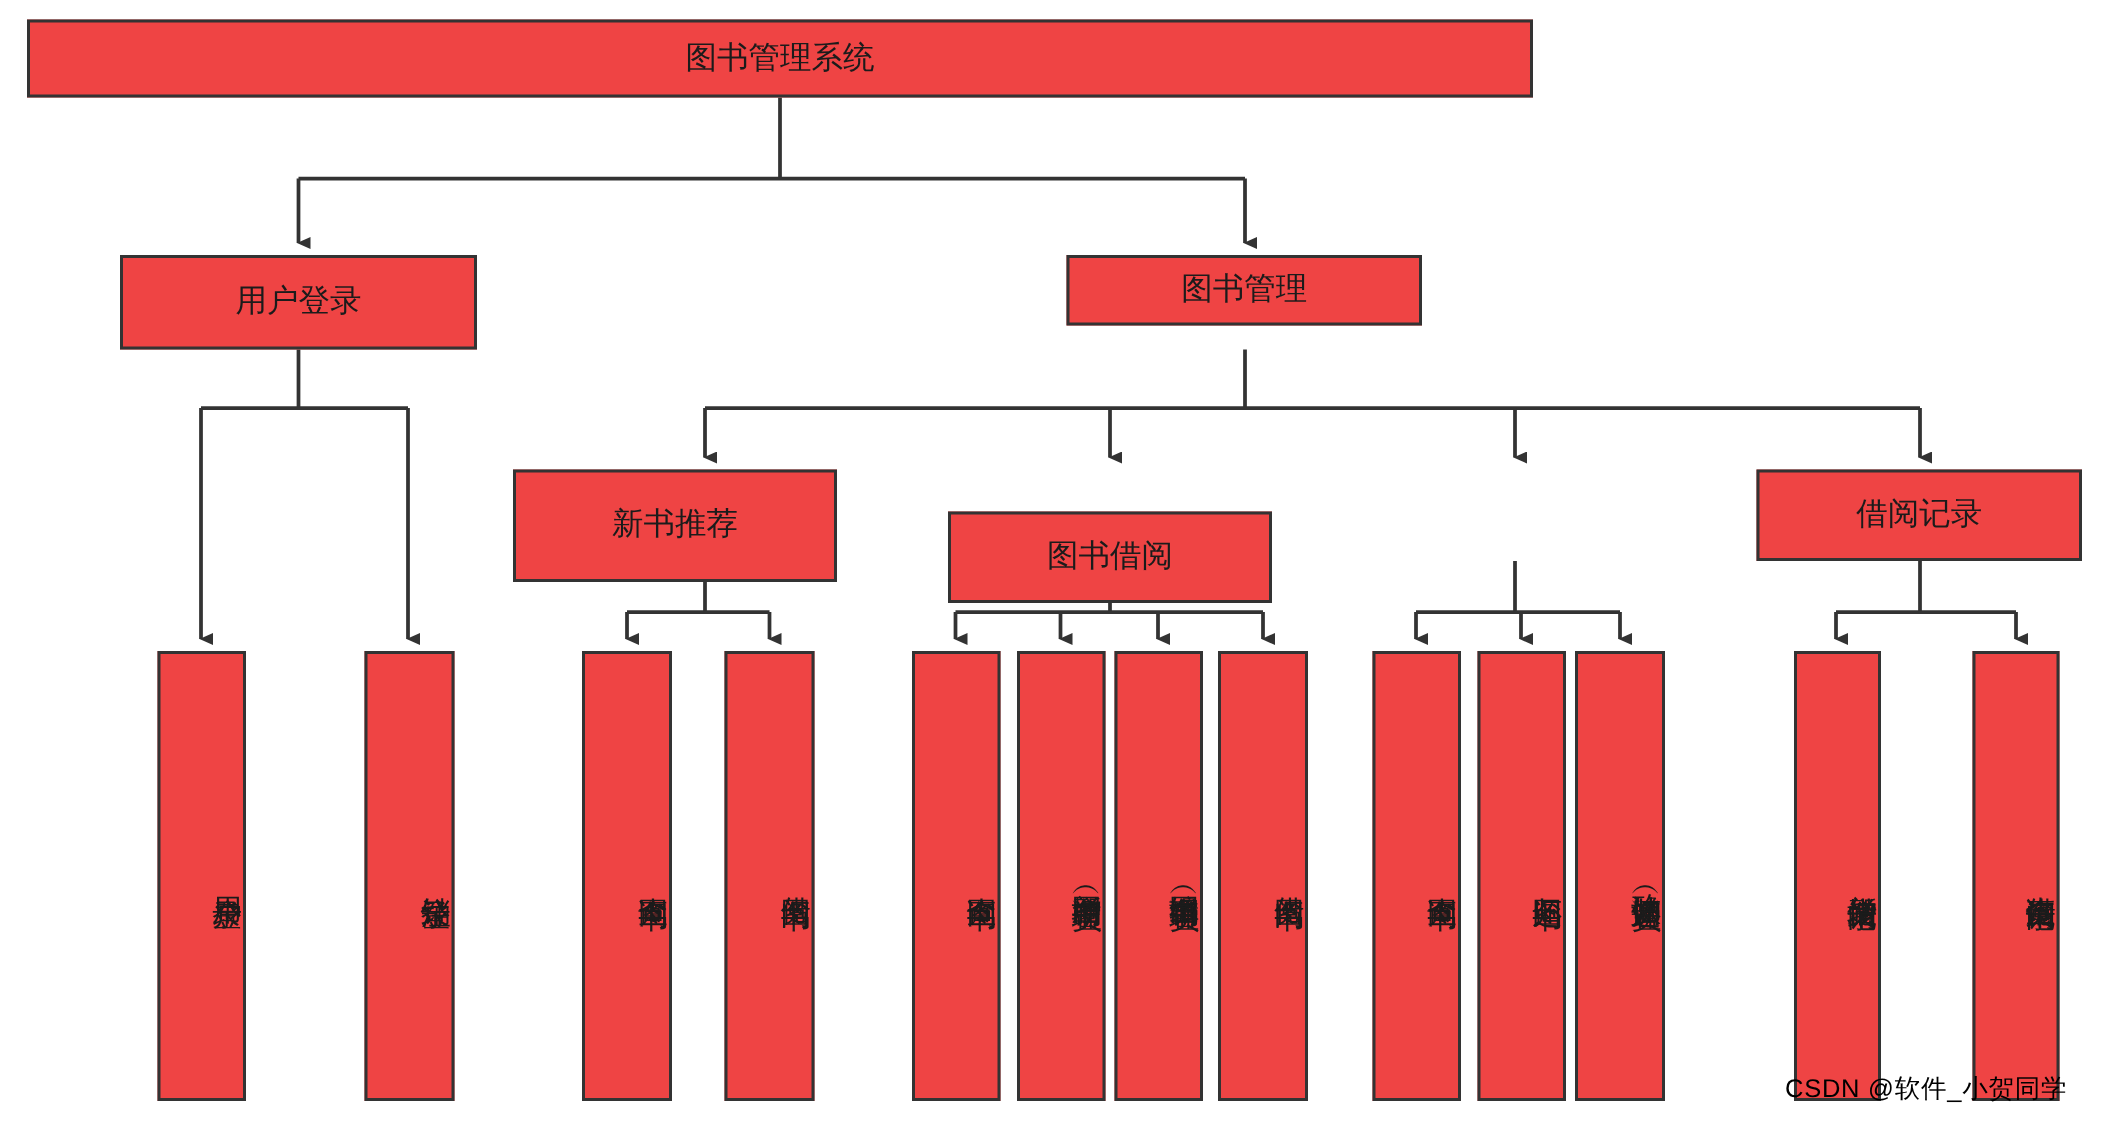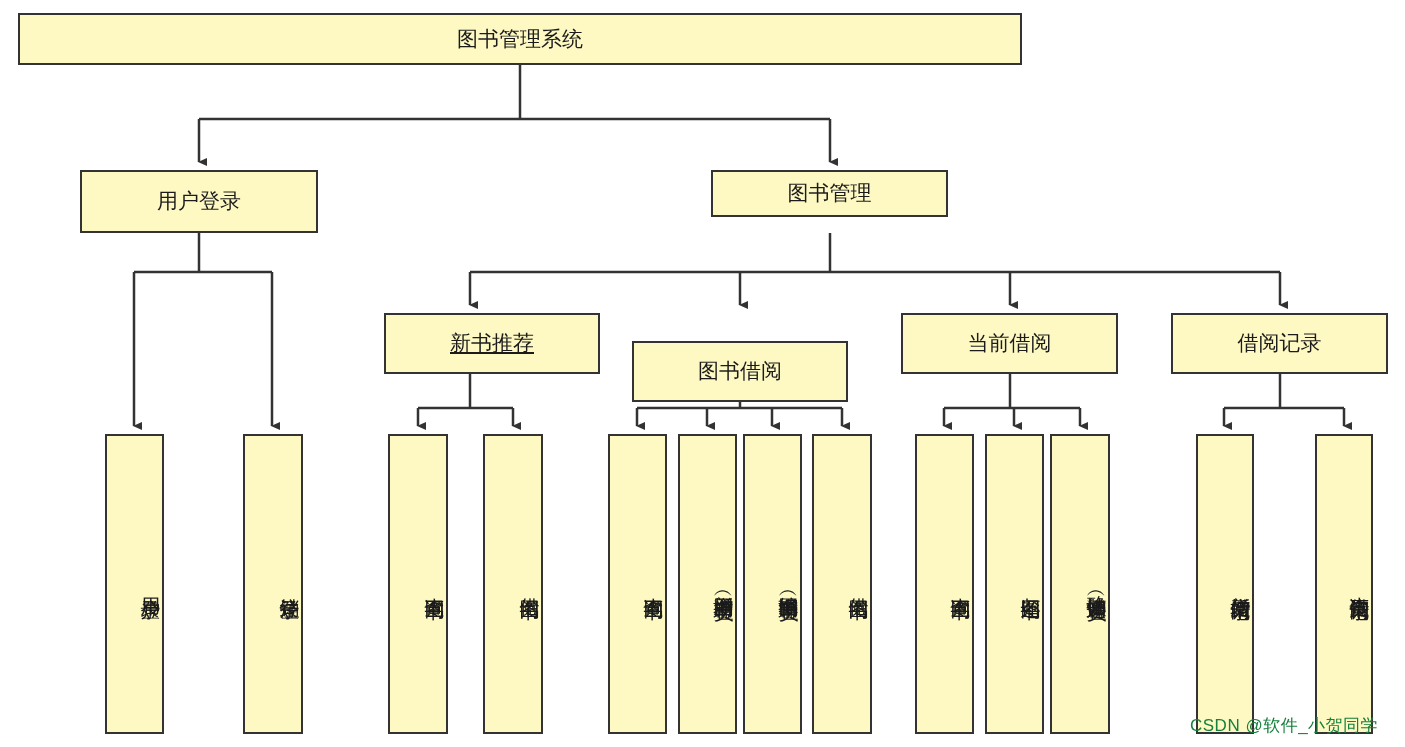--- a/index.html
+++ b/index.html
@@ -23,21 +23,21 @@
     left: 0;
     top: 0;
     width: 1405px;
     height: 747px;
     pointer-events: none;
   }
   .node {
     position: absolute;
     box-sizing: border-box;
     border: 2px solid #333333;
-    background: #fef9c3;
+    background: #ef4444;
     display: flex;
     align-items: center;
     justify-content: center;
     text-align: left;
     color: #1b1b1b;
     line-height: 1.18;
   }
   .node.h {
     font-size: 21px;
   }
@@ -50,21 +50,21 @@
     font-size: 20px;
     letter-spacing: 1px;
     padding-top: 4px;
     padding-bottom: 4px;
     align-items: flex-start;
     justify-content: center;
   }
   .watermark {
     position: absolute;
     font-size: 17px;
-    color: #15803d;
+    color: #000000;
     white-space: nowrap;
     letter-spacing: 0.5px;
   }
 </style>
 </head>
 <body>
 
 <div id="canvas">
 
   <svg class="lines" viewBox="0 0 1405 747">
@@ -116,23 +116,22 @@
       <path d="M1224,408 L1224,426" marker-end="url(#arrow)"></path>
       <path d="M1344,408 L1344,426" marker-end="url(#arrow)"></path>
     </g>
   </svg>
 
   <div class="node root" style="left:18px; top:13px; width:1004px; height:52px;">图书管理系统</div>
 
   <div class="node h" style="left:80px; top:170px; width:238px; height:63px;">用户登录</div>
   <div class="node h" style="left:711px; top:170px; width:237px; height:47px;">图书管理</div>
 
-  <div class="node h" style="left:384px; top:313px; width:216px; height:61px;text-decoration:underline;">新书推荐</div>
+  <div class="node h" style="left:342px; top:313px; width:216px; height:75px;">新书推荐</div>
   <div class="node h" style="left:632px; top:313px; width:216px; height:61px;margin-top:28px;">图书借阅</div>
-  <div class="node h" style="left:901px; top:313px; width:217px; height:61px;">当前借阅</div>
   <div class="node h" style="left:1171px; top:313px; width:217px; height:61px;">借阅记录</div>
 
   <div class="node v" style="left:105px; top:434px; width:59px; height:300px;">用户登录</div>
   <div class="node v" style="left:243px; top:434px; width:60px; height:300px;">注销登录</div>
 
   <div class="node v" style="left:388px; top:434px; width:60px; height:300px;">查询图书</div>
   <div class="node v" style="left:483px; top:434px; width:60px; height:300px;">借阅图书</div>
 
   <div class="node v" style="left:608px; top:434px; width:59px; height:300px;">查询图书</div>
   <div class="node v" style="left:678px; top:434px; width:59px; height:300px;">新增图书（管理员）</div>

